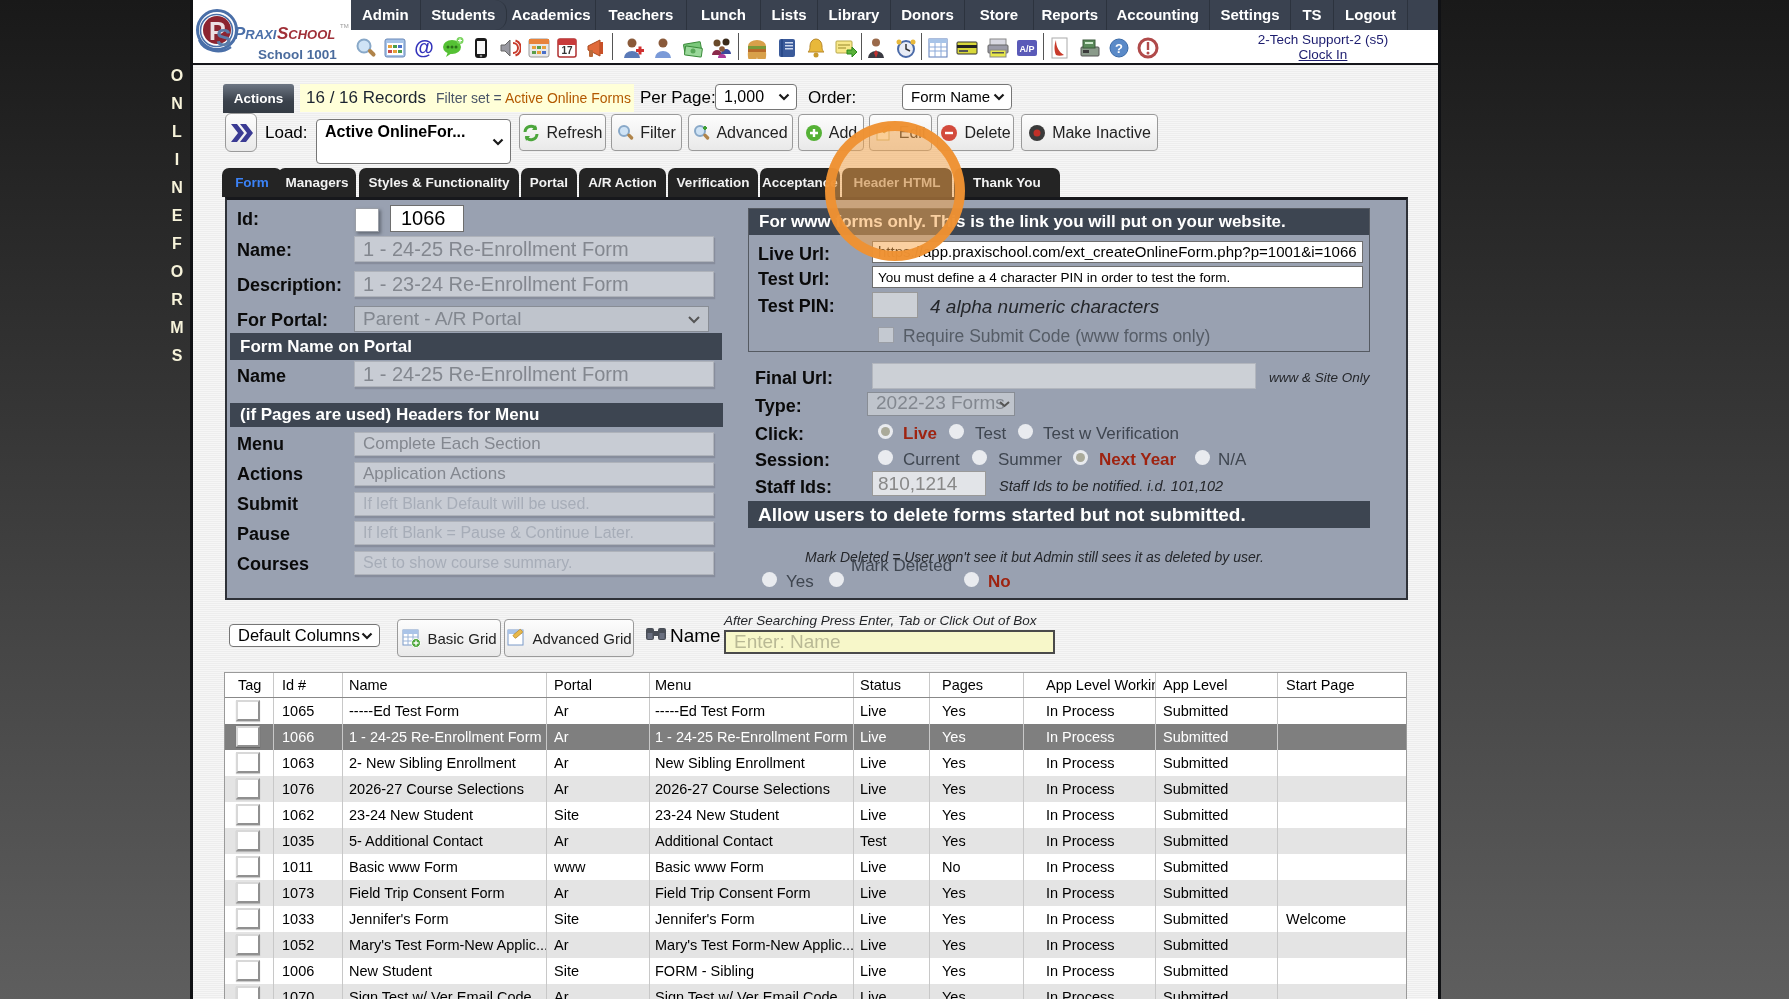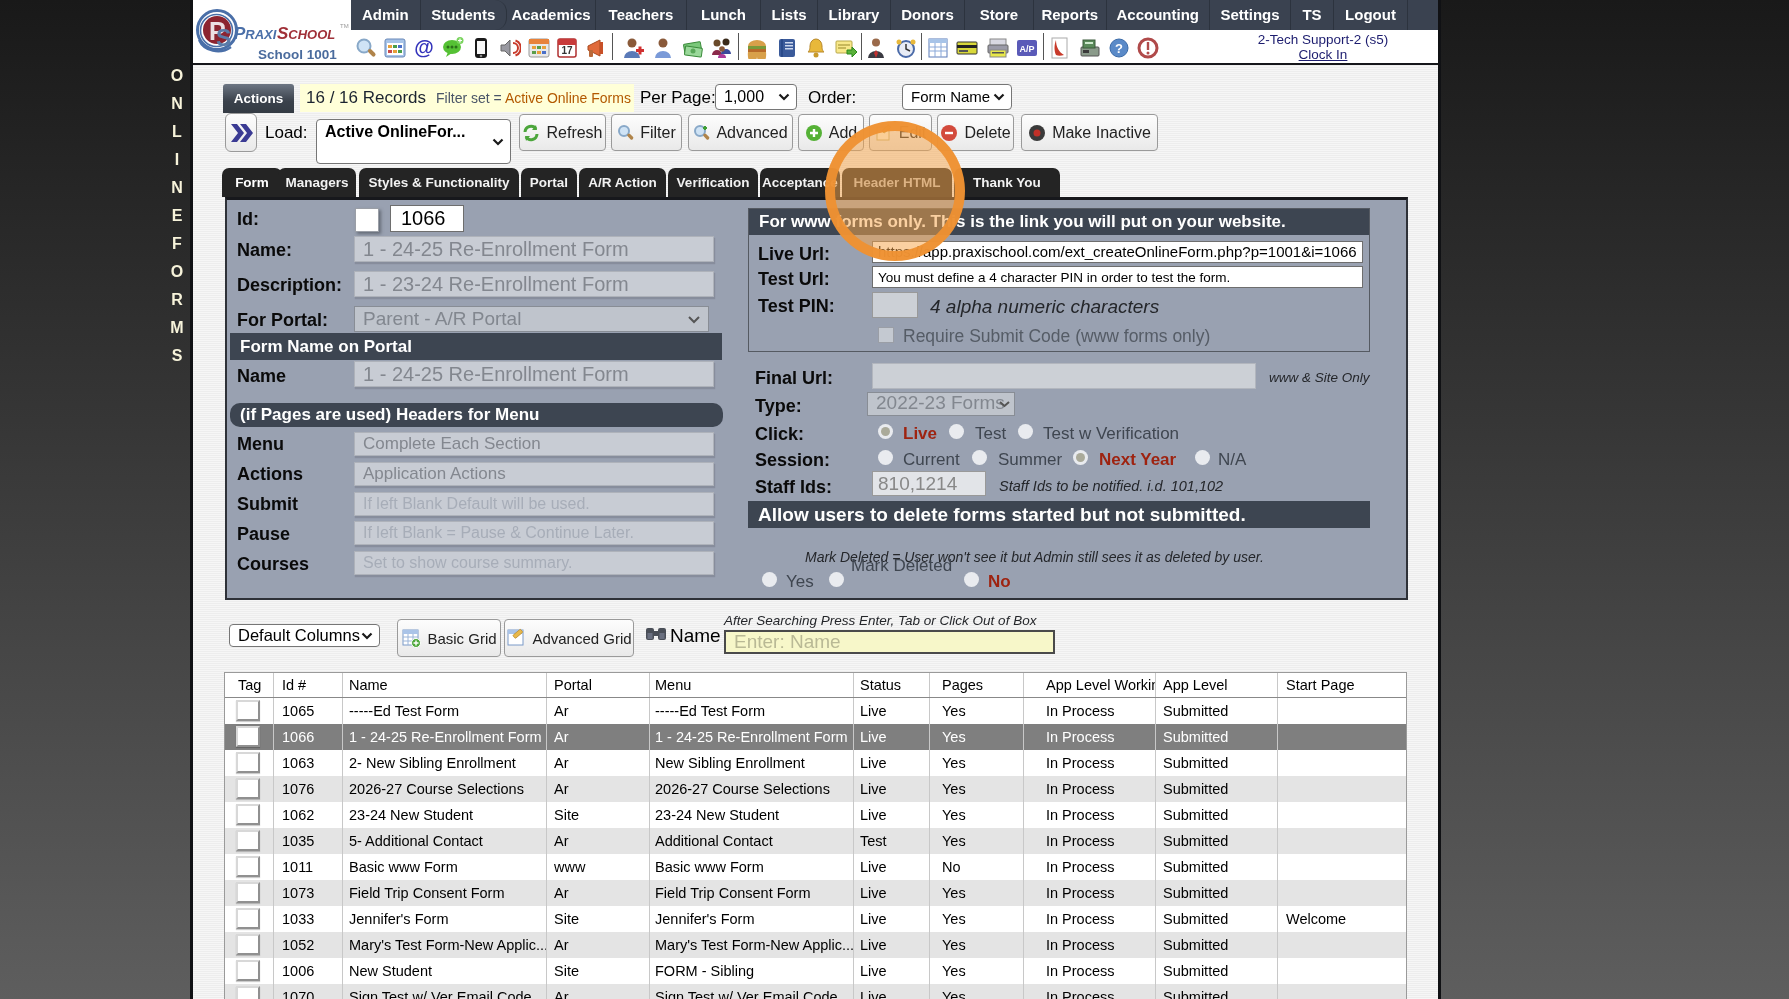--- a/index.html
+++ b/index.html
@@ -338,21 +338,21 @@
           <path d="M5 9 h8" stroke="#fff" stroke-width="2.4"></path>
         </svg>
       Delete</div>
     <div class="btn" style="left:828px;top:114px;width:137px;height:37px;">
       <svg width="18" height="18" viewBox="0 0 18 18">
           <circle cx="9" cy="9" r="8" fill="#3a3a3a"></circle>
           <circle cx="9" cy="9" r="3.5" fill="#c03028"></circle>
         </svg>
       Make Inactive</div>
 
-    <div class="tab" style="left:29px;width:60px;color:#ffffff;">Form</div>
+    <div class="tab" style="left:29px;width:60px;color:#3b82f6;">Form</div>
     <div class="tab" style="left:85px;width:78px;">Managers</div>
     <div class="tab" style="left:166px;width:160px;">Styles &amp; Functionality</div>
     <div class="tab" style="left:328px;width:56px;">Portal</div>
     <div class="tab" style="left:386px;width:87px;">A/R Action</div>
     <div class="tab" style="left:475px;width:90px;">Verification</div>
     <div class="tab" style="left:567px;width:80px;">Acceptance</div>
     <div class="tab" style="left:649px;width:110px;color:#c0c0c0;">Header HTML</div>
     <div class="tab" style="left:761px;width:106px;">Thank You</div>
 
     <div id="panel">
@@ -364,21 +364,21 @@
       <div class="plbl" style="left:10px;top:75px;">Description:</div>
       <div class="din" style="left:127px;top:71px;width:360px;height:26px;line-height:24px;">1 - 23-24 Re-Enrollment Form</div>
       <div class="plbl" style="left:10px;top:110px;">For Portal:</div>
       <div class="dsel" style="left:127px;top:106px;width:355px;height:26px;line-height:24px;">Parent - A/R Portal
         <svg style="position:absolute;right:8px;top:9px;" width="12" height="8">
             <path d="M1 1 L6 6 L11 1" stroke="#555" stroke-width="2" fill="none"></path>
           </svg></div>
       <div class="dbar" style="left:3px;top:133px;width:492px;height:27px;font-size:17px;line-height:27px;">Form Name on Portal</div>
       <div class="plbl" style="left:10px;top:166px;">Name</div>
       <div class="din" style="left:127px;top:161px;width:360px;height:26px;line-height:24px;">1 - 24-25 Re-Enrollment Form</div>
-      <div class="dbar" style="left:3px;top:203px;width:493px;height:24px;font-size:17px;line-height:24px;border-radius:10px;">(if Pages are used) Headers for Menu</div>
+      <div class="dbar" style="left:3px;top:203px;width:493px;height:24px;font-size:17px;line-height:24px;">(if Pages are used) Headers for Menu</div>
       <div class="plbl" style="left:10px;top:234px;">Menu</div>
       <div class="din" style="left:127px;top:232px;width:360px;height:24px;line-height:22px;font-size:17px;">Complete Each Section</div>
       <div class="plbl" style="left:10px;top:264px;">Actions</div>
       <div class="din" style="left:127px;top:262px;width:360px;height:24px;line-height:22px;font-size:17px;">Application Actions</div>
       <div class="plbl" style="left:10px;top:294px;">Submit</div>
       <div class="din ph" style="left:127px;top:292px;width:360px;height:24px;line-height:22px;">If left Blank Default will be used.</div>
       <div class="plbl" style="left:10px;top:324px;">Pause</div>
       <div class="din ph" style="left:127px;top:321px;width:360px;height:24px;line-height:22px;">If left Blank = Pause &amp; Continue Later.</div>
       <div class="plbl" style="left:10px;top:354px;">Courses</div>
       <div class="din ph" style="left:127px;top:351px;width:360px;height:24px;line-height:22px;">Set to show course summary.</div>

